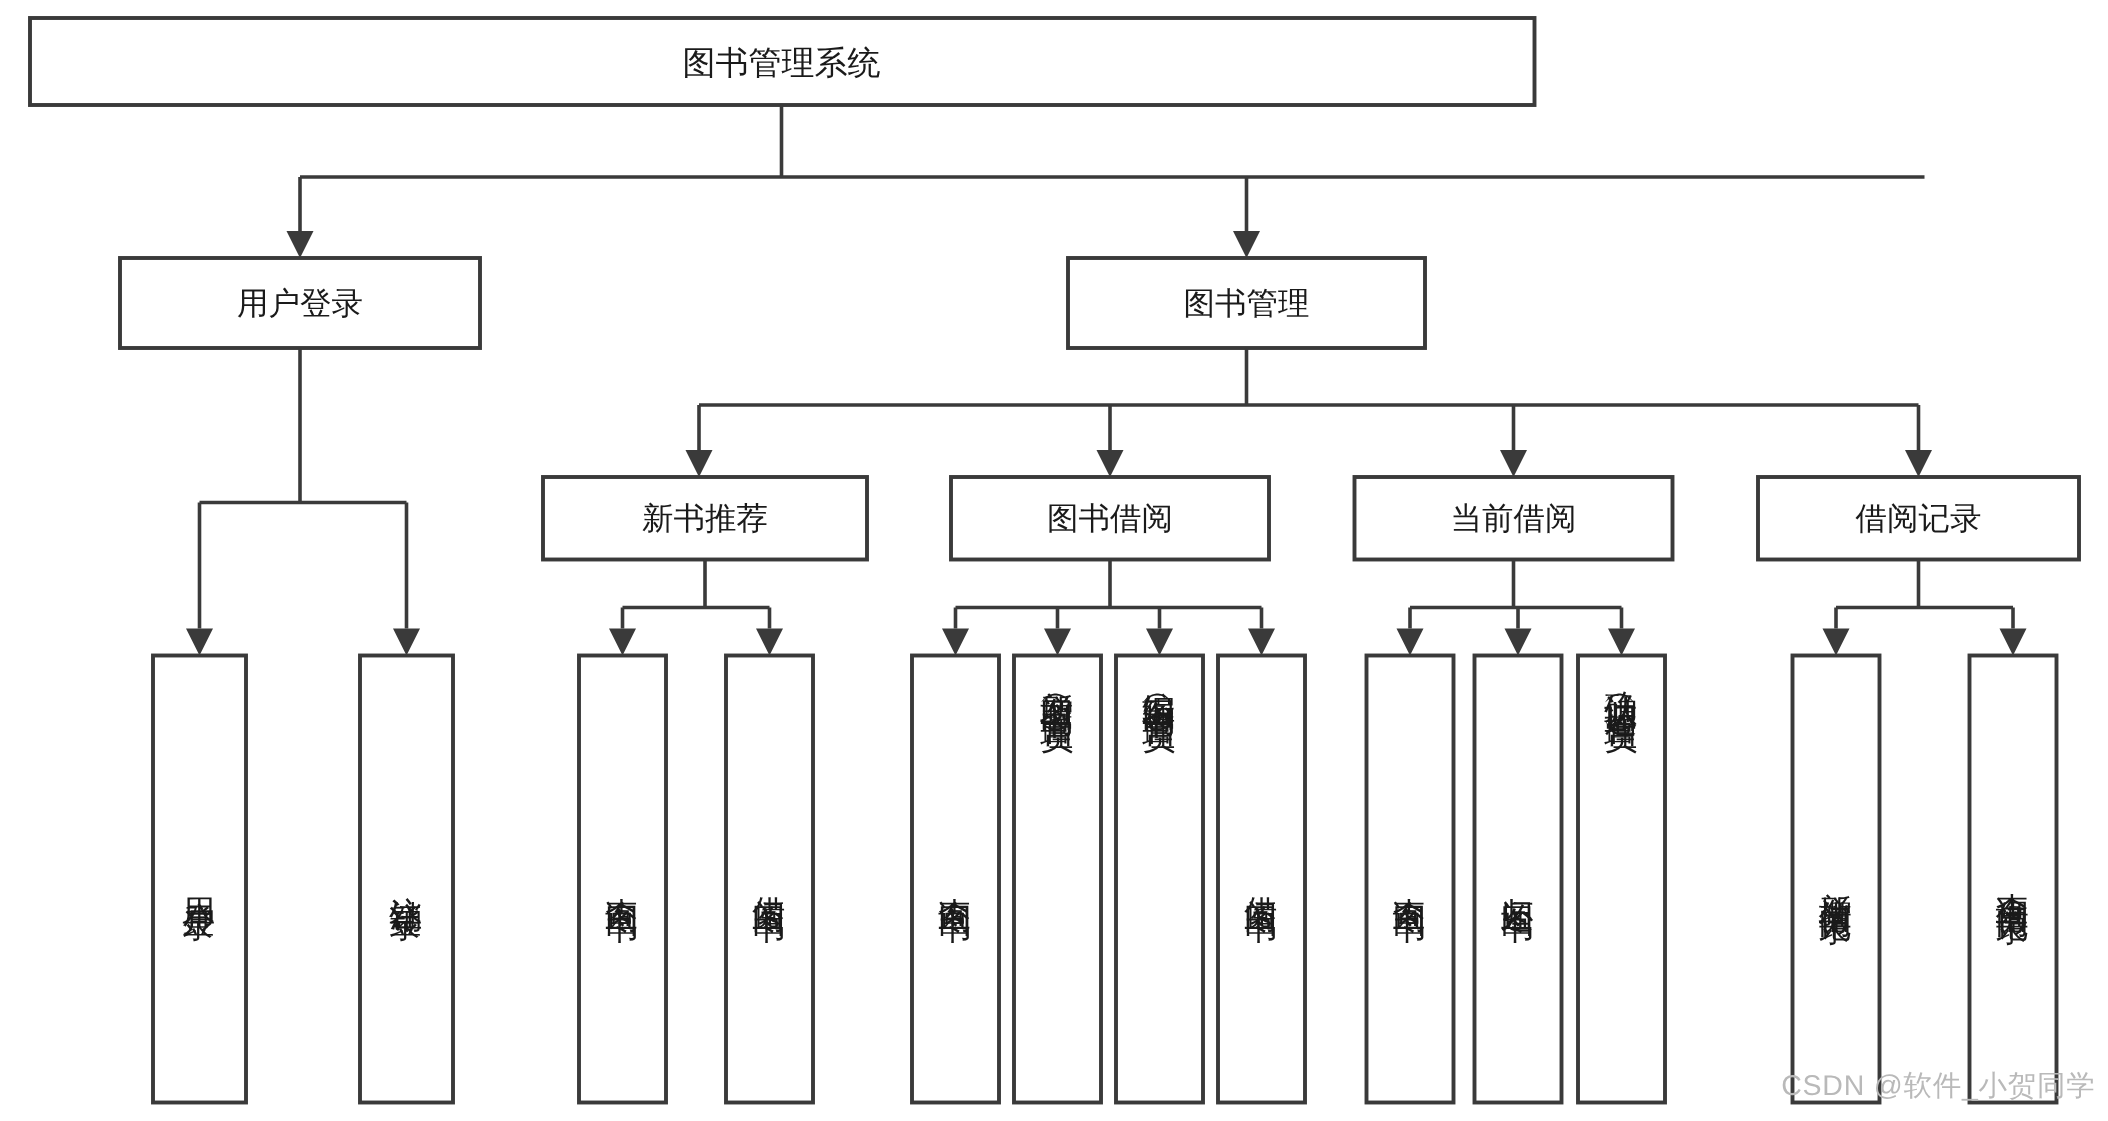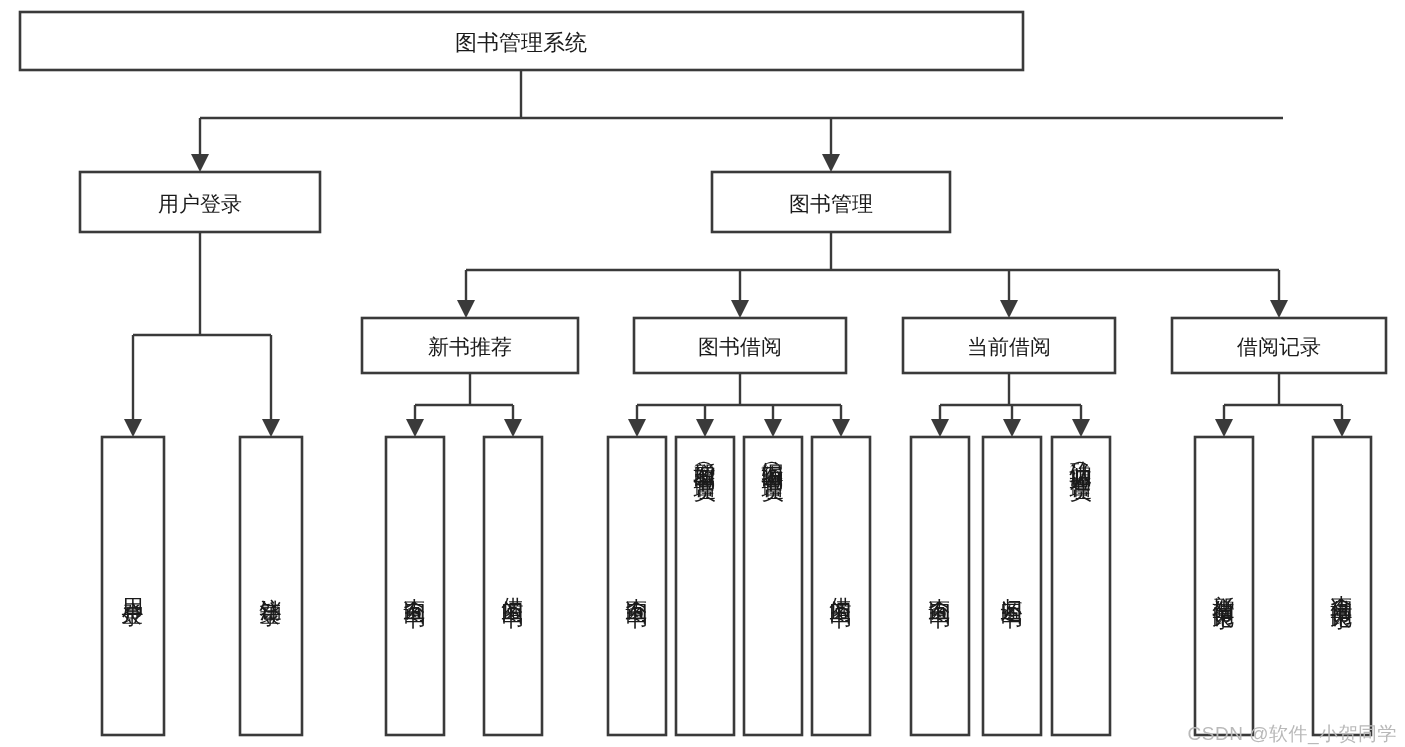--- a/index.html
+++ b/index.html
@@ -74,21 +74,21 @@
     font-family: "Liberation Sans", "DejaVu Sans", sans-serif;
     font-size: 22px;
     line-height: 1.05;
     color: #1a1a1a;
     letter-spacing: 3px;
     white-space: nowrap;
   }
   .watermark {
     position: absolute;
     right: 8px;
-    bottom: 0;
+    bottom: 10px;
     font-family: "Liberation Sans", "DejaVu Sans", sans-serif;
     font-size: 19px;
     color: #b9b9b9;
     letter-spacing: 0.5px;
     white-space: nowrap;
   }
 </style>
 </head>
 <body>
 

